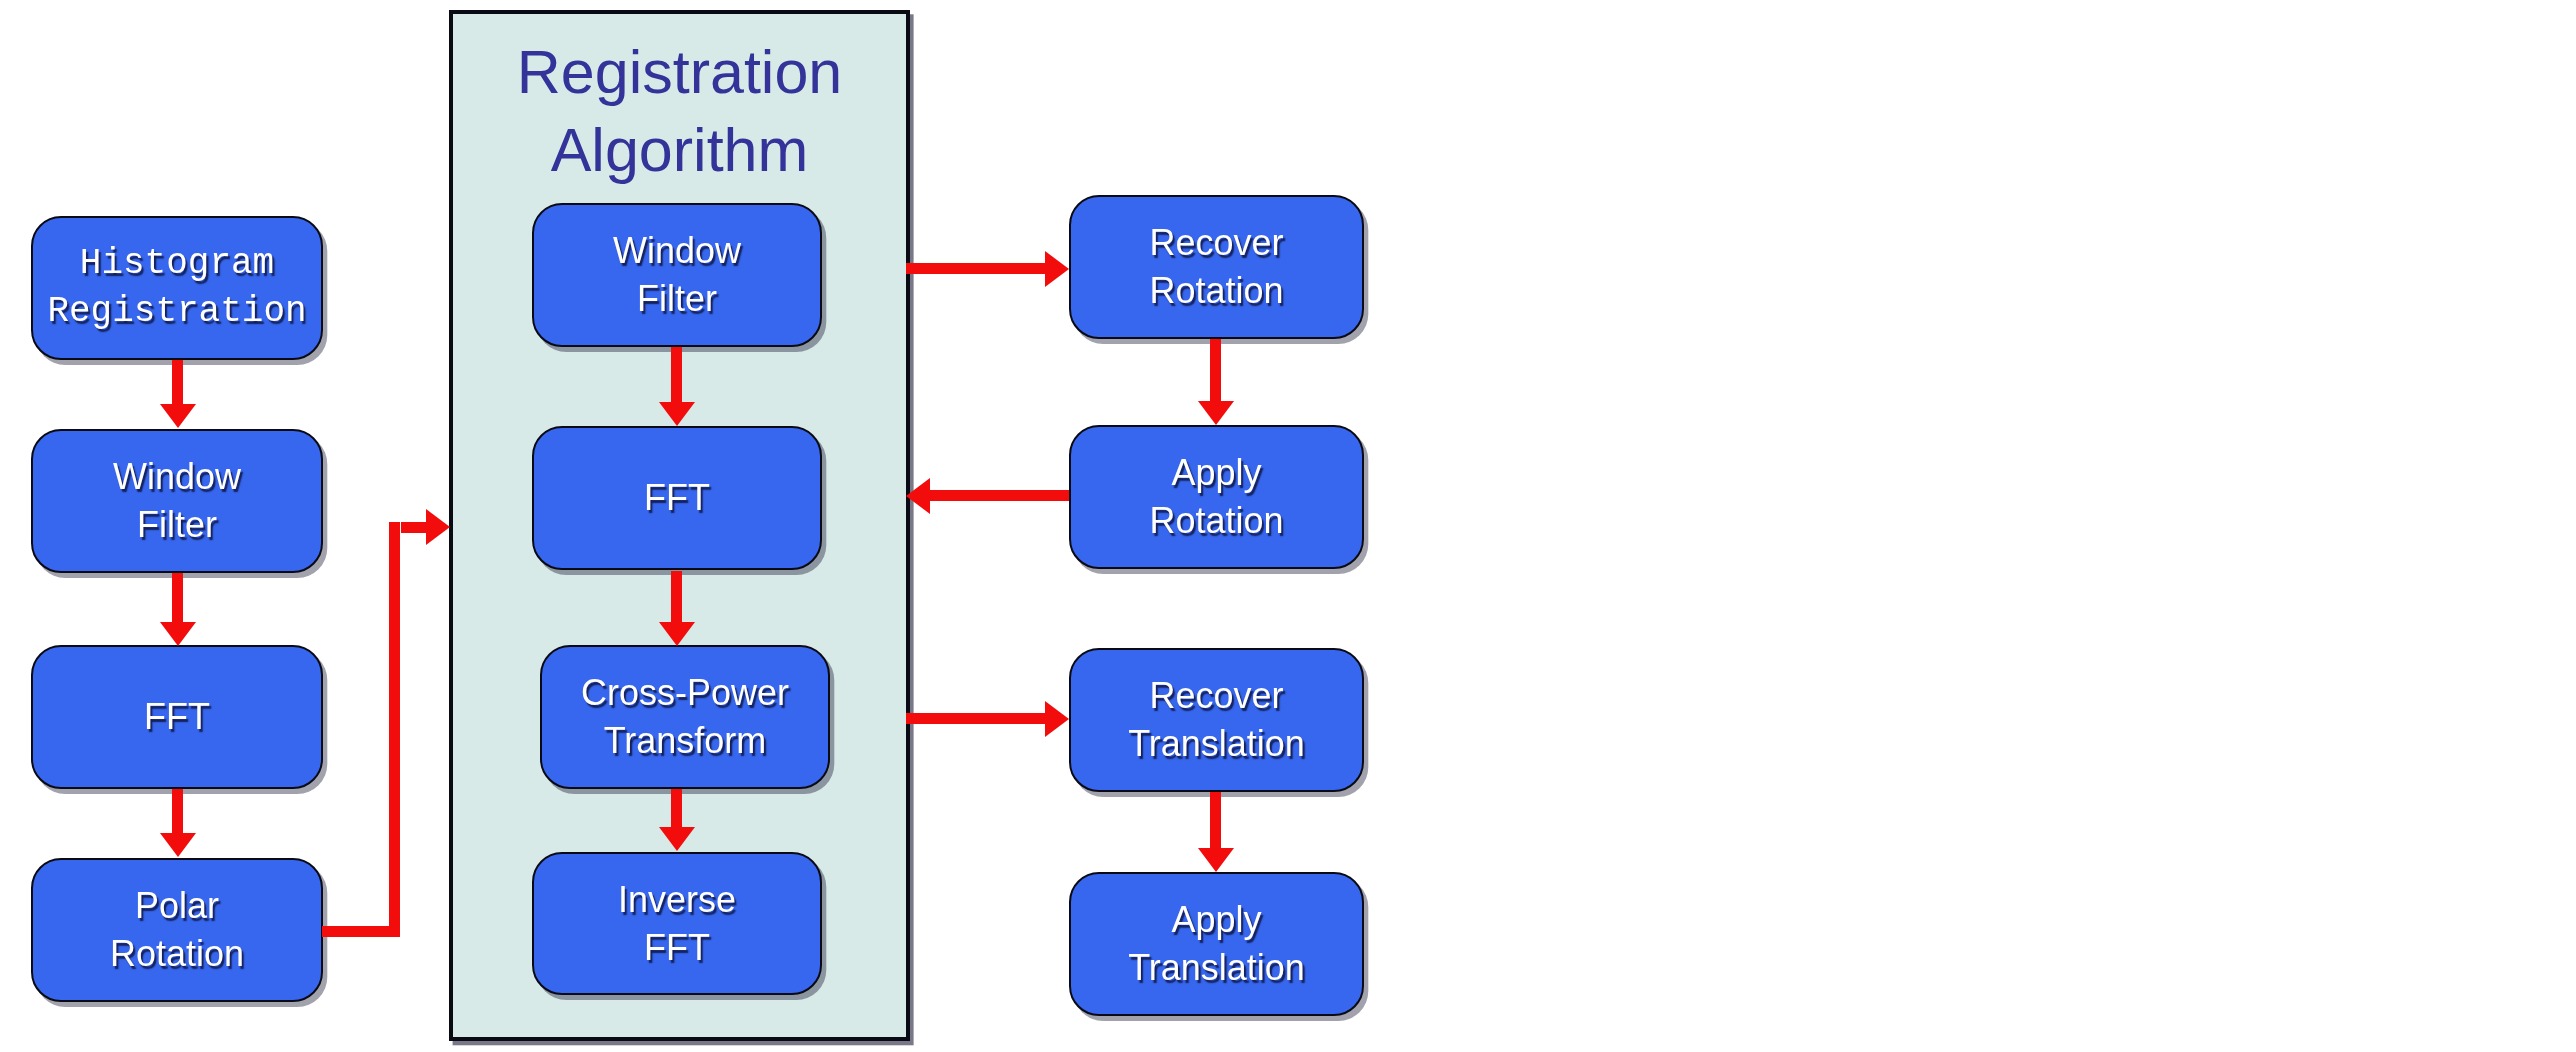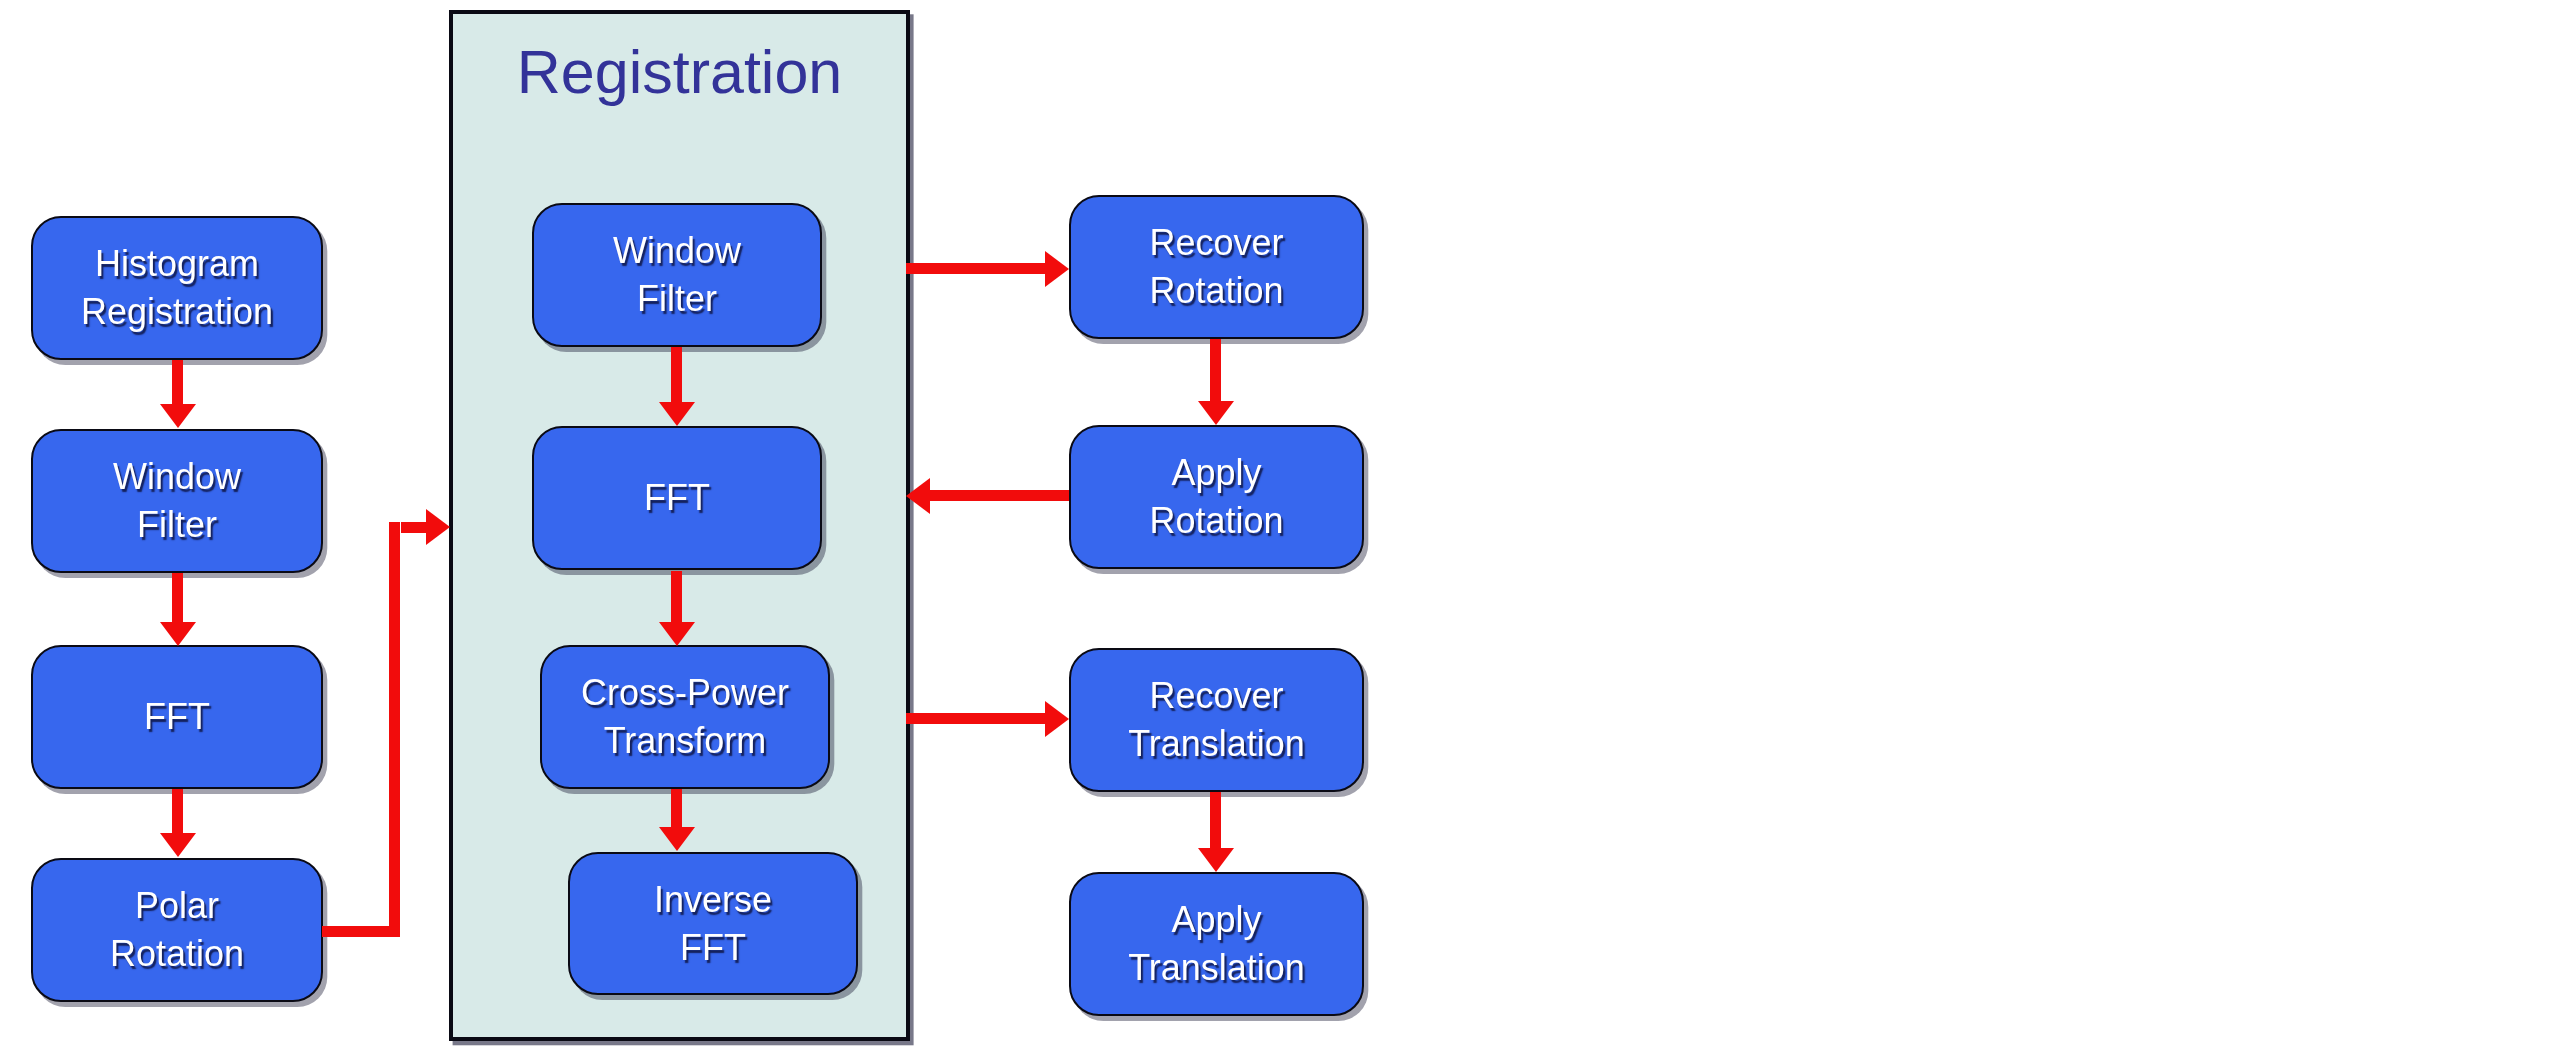--- a/index.html
+++ b/index.html
@@ -102,24 +102,25 @@
   }
 </style>
 </head>
 <body>
 
 <div class="stage">
 
   <section class="algo-container">
     <h1 class="algo-title">
       <span>Registration</span>
+      <span>Algorithm</span>
     </h1>
   </section>
 
-  <div class="node" style="left:31px; top:216px; width:292px; height:144px;">
+  <div class="node" style="left:31px; top:216px; width:292px; height:144px;font-family:Liberation Mono, monospace;">
     <span>Histogram</span>
     <span>Registration</span>
   </div>
   <div class="node" style="left:31px; top:429px; width:292px; height:144px;">
     <span>Window</span>
     <span>Filter</span>
   </div>
   <div class="node" style="left:31px; top:645px; width:292px; height:144px;">
     <span>FFT</span>
   </div>
@@ -132,21 +133,21 @@
     <span>Window</span>
     <span>Filter</span>
   </div>
   <div class="node" style="left:532px; top:426px; width:290px; height:144px;">
     <span>FFT</span>
   </div>
   <div class="node" style="left:532px; top:645px; width:290px; height:144px;margin-left:8px;">
     <span>Cross-Power</span>
     <span>Transform</span>
   </div>
-  <div class="node" style="left:532px; top:852px; width:290px; height:143px;margin-left:36px;">
+  <div class="node" style="left:532px; top:852px; width:290px; height:143px;">
     <span>Inverse</span>
     <span>FFT</span>
   </div>
 
   <div class="node" style="left:1069px; top:195px; width:295px; height:144px;">
     <span>Recover</span>
     <span>Rotation</span>
   </div>
   <div class="node" style="left:1069px; top:425px; width:295px; height:144px;">
     <span>Apply</span>

